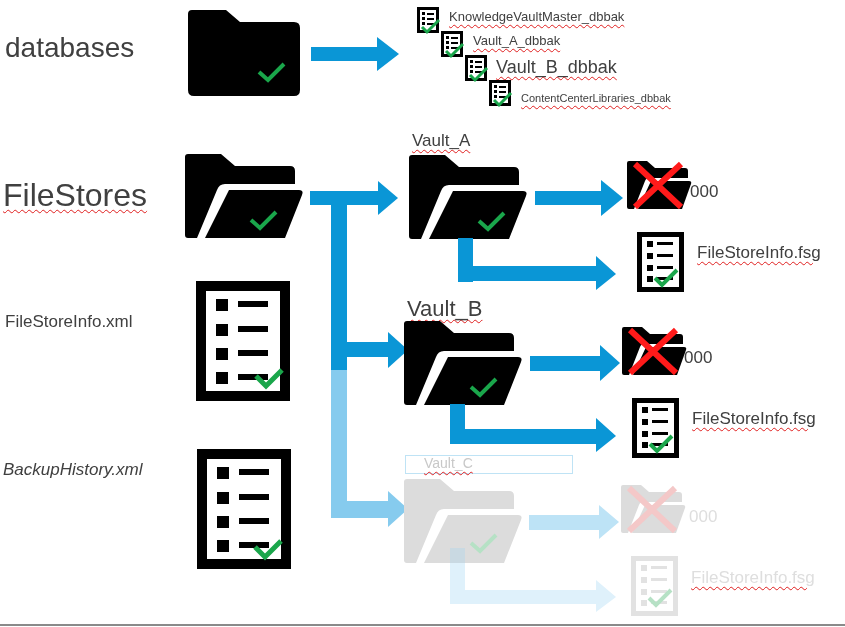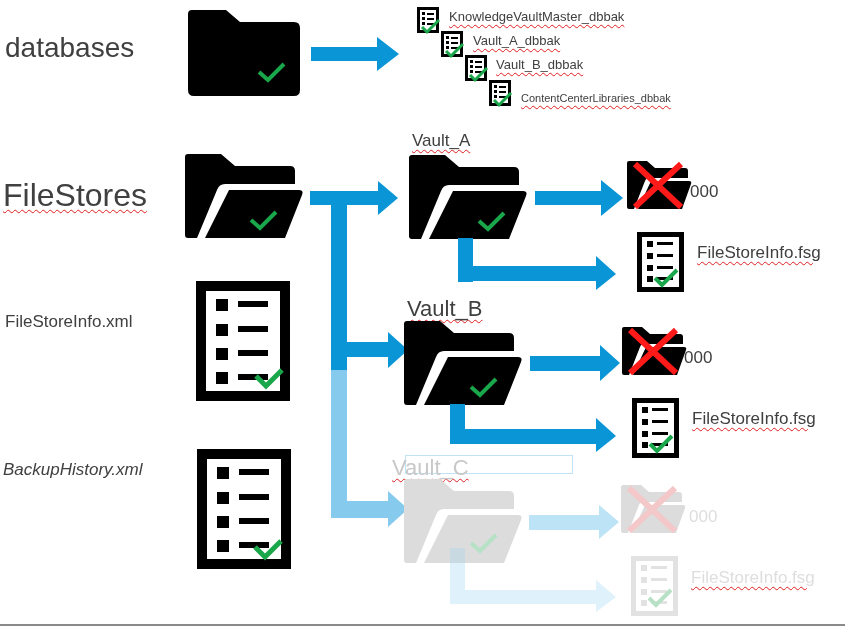--- a/index.html
+++ b/index.html
@@ -58,21 +58,21 @@
   <svg style="left:465px; top:55px;" width="22" height="26" viewBox="0 0 22 26">
     <rect x="1.5" y="1.5" width="19" height="23" fill="#fff" stroke="#000" stroke-width="3"></rect>
     <rect x="5" y="5" width="3" height="3"></rect>
       <rect x="10" y="6" width="7" height="2"></rect>
     <rect x="5" y="10" width="3" height="3"></rect>
       <rect x="10" y="11" width="7" height="2"></rect>
     <rect x="5" y="15" width="3" height="3"></rect>
       <rect x="10" y="16" width="7" height="2"></rect>
     <polyline points="5,20 10,25 22,13" fill="none" stroke="#1aa64b" stroke-width="3"></polyline>
   </svg>
-  <div class="lbl squig" style="left:496px; top:57px; font-size:13px;">Vault_B_dbbak</div>
+  <div class="lbl squig" style="left:496px; top:57px; font-size:18px;">Vault_B_dbbak</div>
 
   <svg style="left:489px; top:80px;" width="22" height="26" viewBox="0 0 22 26">
     <rect x="1.5" y="1.5" width="19" height="23" fill="#fff" stroke="#000" stroke-width="3"></rect>
     <rect x="5" y="5" width="3" height="3"></rect>
       <rect x="10" y="6" width="7" height="2"></rect>
     <rect x="5" y="10" width="3" height="3"></rect>
       <rect x="10" y="11" width="7" height="2"></rect>
     <rect x="5" y="15" width="3" height="3"></rect>
       <rect x="10" y="16" width="7" height="2"></rect>
     <polyline points="5,20 10,25 22,13" fill="none" stroke="#1aa64b" stroke-width="3"></polyline>
@@ -171,21 +171,21 @@
     <rect x="20" y="22" width="16" height="3"></rect>
   <rect x="10" y="33" width="6" height="6"></rect>
     <rect x="20" y="34" width="16" height="3"></rect>
   <rect x="10" y="44" width="6" height="6"></rect>
     <rect x="20" y="45" width="16" height="3"></rect>
   <polyline points="18,46 25,53 40,38" fill="none" stroke="#1aa64b" stroke-width="4"></polyline>
 </svg>
 <div class="lbl squig" style="left:692px; top:409px; font-size:17px;">FileStoreInfo.fsg</div>
 
 <div class="vc-box"></div>
-<div class="lbl squig faded-text" style="left:392px; top:455px; font-size:22px;">Vault_C</div>
+<div class="lbl squig faded-text" style="left:424px; top:455px; font-size:14px;">Vault_C</div>
 <svg style="left:404px; top:479px;" width="118" height="84" viewBox="0 0 118 84">
   <path d="M3 0 H36 L50 12 H105 Q110 12 110 17 V30 H40 Q34 30 32 36 L12 84 H3 Q0 84 0 81 V3 Q0 0 3 0 Z" fill="#dcdcdc"></path>
   <path d="M44 36 H114 Q119 36 117 41 L100 84 H20 Z" fill="#dcdcdc"></path>
   <polyline points="67,64 76,72 92,56" fill="none" stroke="#b6e1c5" stroke-width="4"></polyline>
 </svg>
 <svg style="left:529px; top:505px;" width="88" height="36" viewBox="0 0 88 36">
   <rect x="0" y="10" width="72" height="15" fill="#bde3f6"></rect>
   <polygon points="70,0 90,17 70,34" fill="#bde3f6"></polygon>
 </svg>
 <svg style="left:450px; top:548px;" width="168" height="60" viewBox="0 0 168 60">

